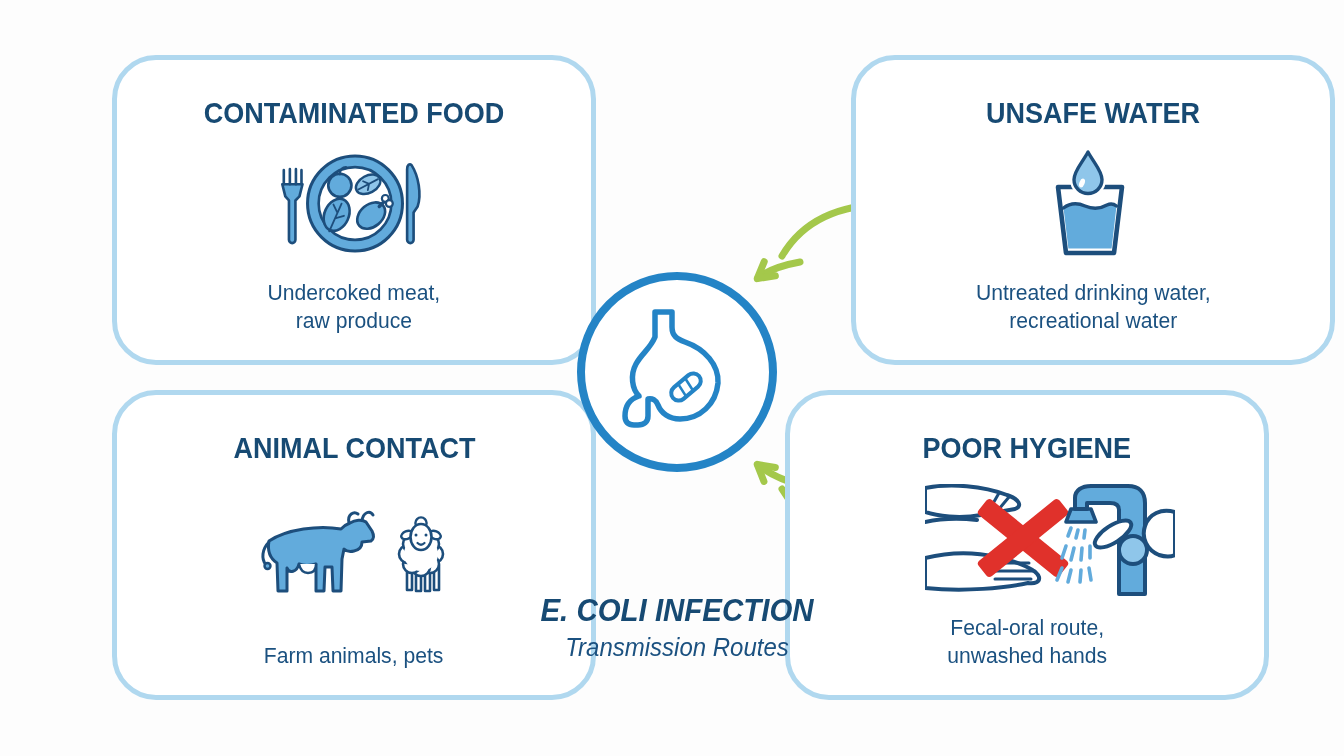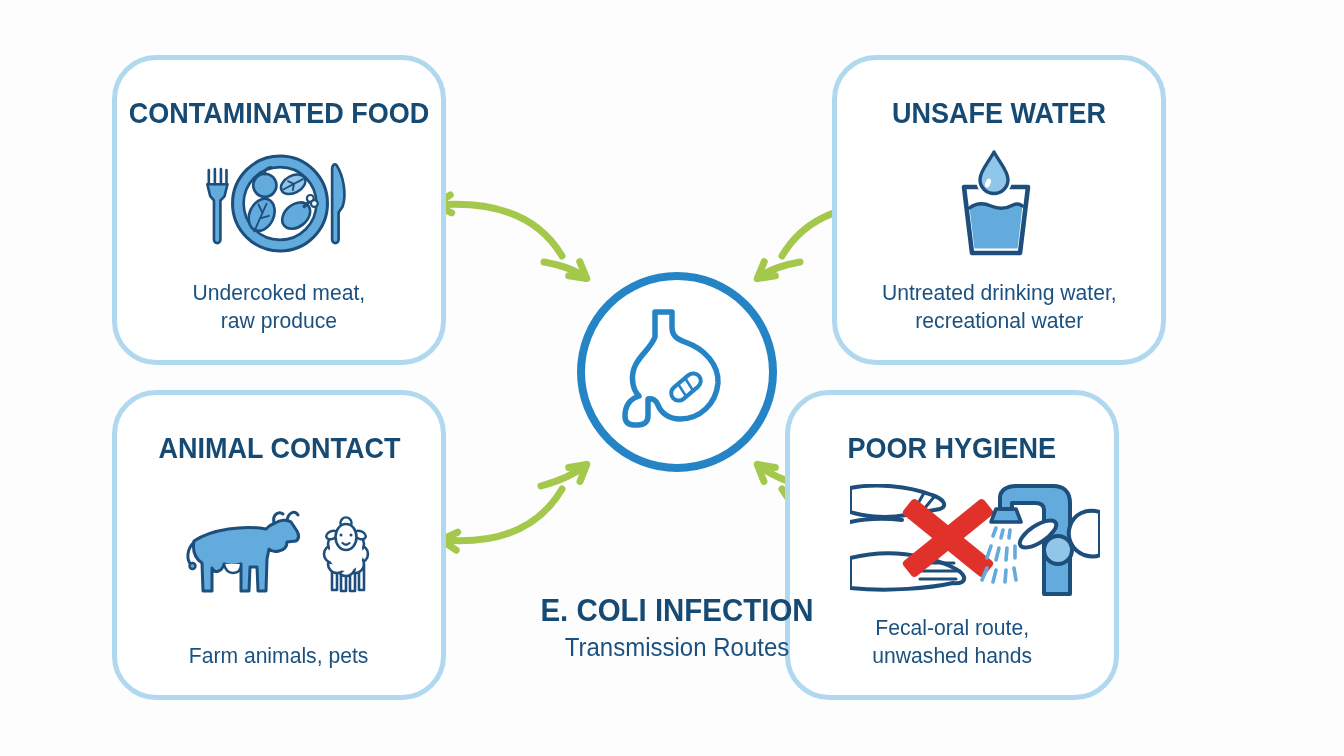--- a/index.html
+++ b/index.html
@@ -17,28 +17,28 @@
   *{margin:0;padding:0;box-sizing:border-box;}
   html,body{width:1344px;height:756px;}
   body{
     position:relative;
     background:var(--bg);
     font-family:"Liberation Sans","DejaVu Sans",sans-serif;
     overflow:hidden;
   }
   .box{
     position:absolute;
-    width:334px;height:310px;
+    width:484px;height:310px;
     background:#fff;
     border:5px solid var(--box-border);
     border-radius:44px;
     display:flex;flex-direction:column;align-items:center;
   }
   .box-tl{left:112px;top:55px;}
-  .box-tr{left:832px;top:55px;justify-content:space-between;}
+  .box-tr{left:851px;top:55px;justify-content:space-between;}
   .box-bl{left:112px;top:390px;}
   .box-br{left:785px;top:390px;}
   .box-title{
     margin-top:36px;
     font-size:30px;font-weight:bold;
     color:var(--navy-text);
     letter-spacing:0px;
     transform:scaleX(.9);
     transform-origin:50% 50%;
     white-space:nowrap;
@@ -61,20 +61,21 @@
     position:absolute;left:577px;top:272px;
     width:200px;height:200px;
     background:#fff;
     border:8px solid var(--circle-blue);
     border-radius:50%;
     display:flex;align-items:center;justify-content:center;
   }
   .center-title-block{
     position:absolute;left:477px;top:592px;width:400px;
     text-align:center;
+    font-style:italic;
   }
   .center-title{
     font-size:32px;font-weight:bold;color:var(--navy-text);
     transform:scaleX(.92);transform-origin:50% 50%;
     white-space:nowrap;
   }
   .center-subtitle{
     margin-top:4px;
     font-size:25px;color:var(--body-text);
     transform:scaleX(.96);transform-origin:50% 50%;

